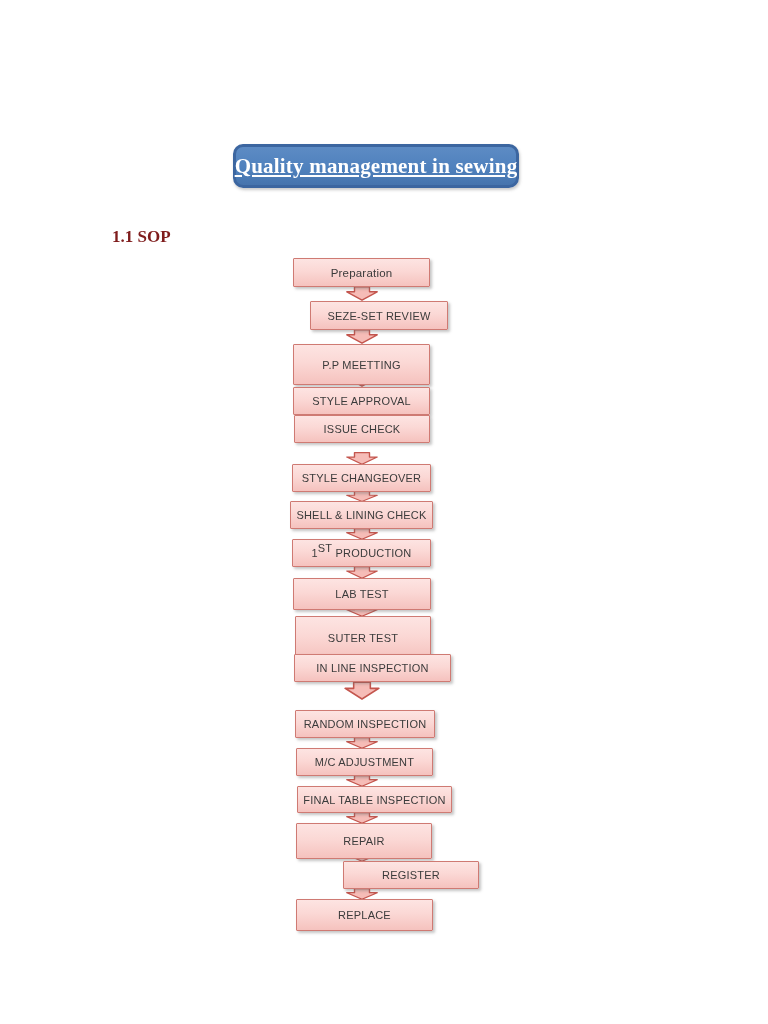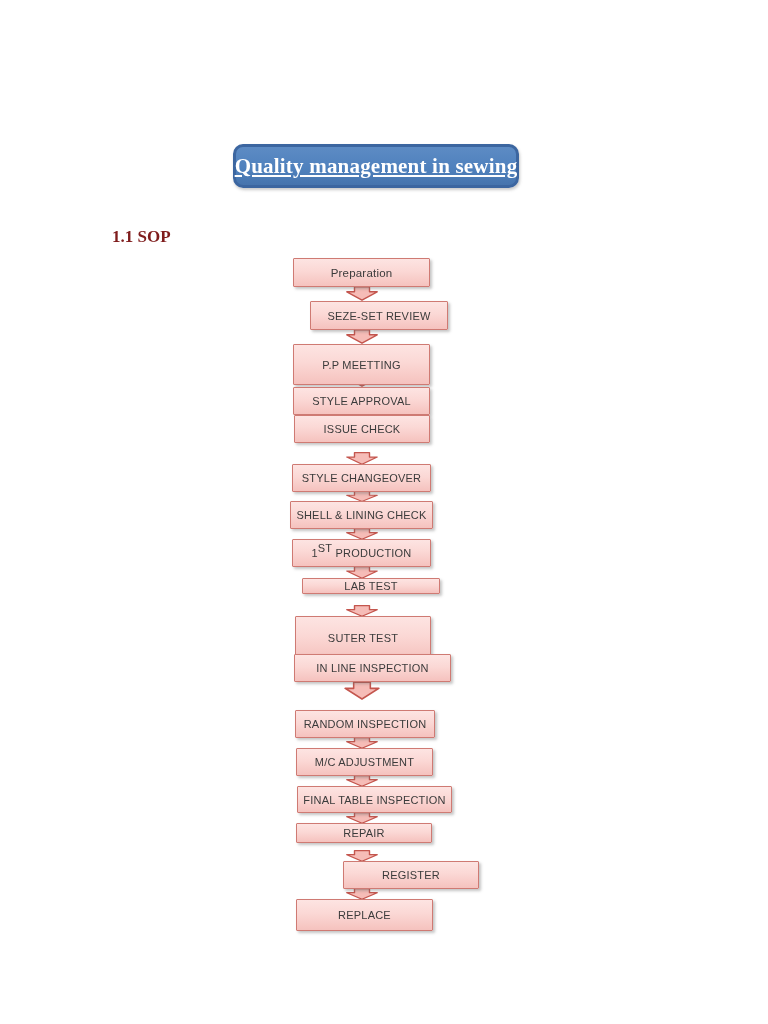--- a/index.html
+++ b/index.html
@@ -111,39 +111,39 @@
     </div>
     <div class="flow-box" style="left:292px;top:464px;width:139px;height:28px;">
       <span class="flow-label">STYLE CHANGEOVER</span>
     </div>
     <div class="flow-box" style="left:290px;top:501px;width:143px;height:28px;">
       <span class="flow-label">SHELL &amp; LINING CHECK</span>
     </div>
     <div class="flow-box" style="left:292px;top:539px;width:139px;height:28px;">
       <span class="flow-label"><span>1</span><sup>ST</sup><span> PRODUCTION</span></span>
     </div>
-    <div class="flow-box" style="left:293px;top:578px;width:138px;height:16px;margin-left:9px;">
+    <div class="flow-box" style="left:293px;top:578px;width:138px;height:32px;">
       <span class="flow-label">LAB TEST</span>
     </div>
     <div class="flow-box" style="left:295px;top:616px;width:136px;height:44px;">
       <span class="flow-label">SUTER TEST</span>
     </div>
     <div class="flow-box" style="left:294px;top:654px;width:157px;height:28px;">
       <span class="flow-label">IN LINE INSPECTION</span>
     </div>
     <div class="flow-box" style="left:295px;top:710px;width:140px;height:28px;">
       <span class="flow-label">RANDOM INSPECTION</span>
     </div>
     <div class="flow-box" style="left:296px;top:748px;width:137px;height:28px;">
       <span class="flow-label">M/C ADJUSTMENT</span>
     </div>
     <div class="flow-box" style="left:297px;top:786px;width:155px;height:27px;">
       <span class="flow-label">FINAL TABLE INSPECTION</span>
     </div>
-    <div class="flow-box" style="left:296px;top:823px;width:136px;height:20px;">
+    <div class="flow-box" style="left:296px;top:823px;width:136px;height:36px;">
       <span class="flow-label">REPAIR</span>
     </div>
     <div class="flow-box" style="left:296px;top:861px;width:136px;height:28px;margin-left:47px;">
       <span class="flow-label">REGISTER</span>
     </div>
     <div class="flow-box" style="left:296px;top:899px;width:137px;height:32px;">
       <span class="flow-label">REPLACE</span>
     </div>
 
     <svg class="flow-arrow" style="left:344px;top:286px;width:36px;height:15px;" viewBox="0 0 36 15" preserveAspectRatio="none">

